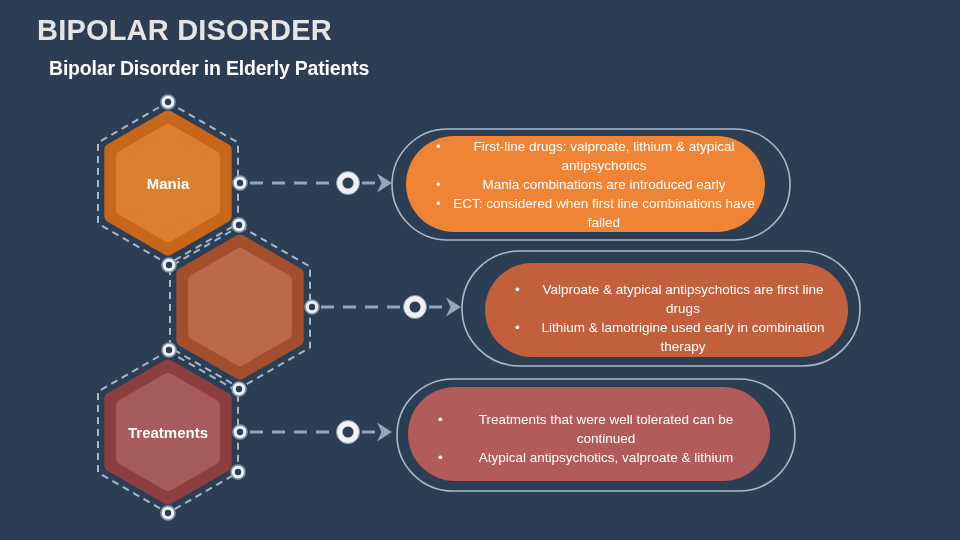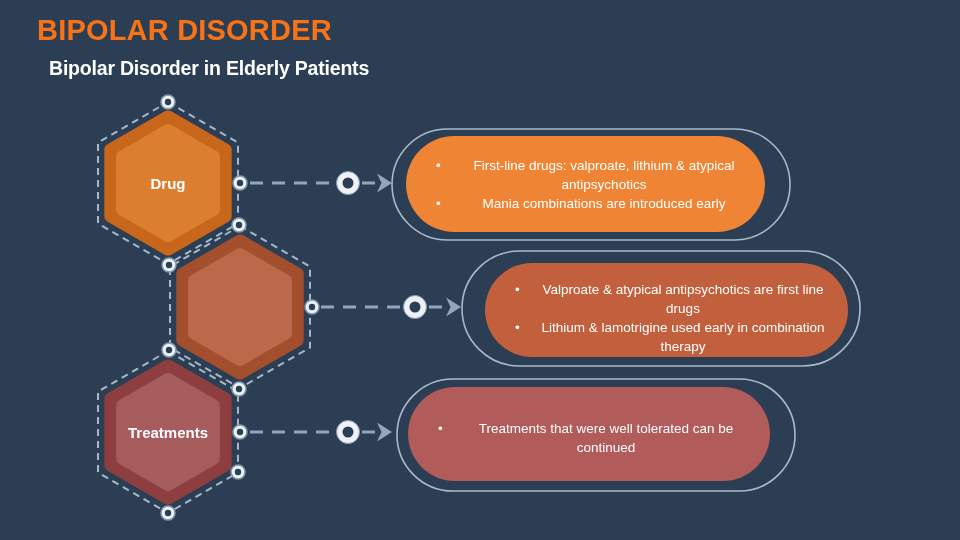--- a/index.html
+++ b/index.html
@@ -7,21 +7,21 @@
     position: relative;
     width: 960px; height: 540px;
     background: #2b3e54;
     overflow: hidden;
     font-family: "Liberation Sans", sans-serif;
   }
   .diagram-svg { position: absolute; left: 0; top: 0; }
 
   .slide-title {
     position: absolute; left: 37px; top: 14px;
-    color: #f97316; font-size: 29px; font-weight: 700;
+    color: #e5e5e5; font-size: 29px; font-weight: 700;
     letter-spacing: 0.2px; white-space: nowrap;
   }
   .slide-subtitle {
     position: absolute; left: 49px; top: 57px;
     color: #ffffff; font-size: 19.5px; font-weight: 700;
     letter-spacing: -0.2px; white-space: nowrap;
   }
 
   .hex-label {
     position: absolute; width: 140px;
@@ -142,34 +142,36 @@
     <g fill="#2b3e54">
       <circle cx="348" cy="183" r="5.5"></circle>
       <circle cx="415" cy="307" r="5.5"></circle>
       <circle cx="348" cy="432" r="5.5"></circle>
     </g>
   </svg>
 
   <div class="slide-title">BIPOLAR DISORDER</div>
   <div class="slide-subtitle">Bipolar Disorder in Elderly Patients</div>
 
-  <div class="hex-label mania">Drug</div>
+  <div class="hex-label mania">Mania</div>
   <div class="hex-label maintenance">Treatments</div>
 
   <div class="bullet-box b1">
     <ul>
       <li>First-line drugs: valproate, lithium &amp; atypical antipsychotics</li>
       <li>Mania combinations are introduced early</li>
+      <li>ECT: considered when first line combinations have failed</li>
     </ul>
   </div>
   <div class="bullet-box b2">
     <ul>
       <li>Valproate &amp; atypical antipsychotics are first line drugs</li>
       <li>Lithium &amp; lamotrigine used early in combination therapy</li>
     </ul>
   </div>
   <div class="bullet-box b3">
     <ul>
       <li>Treatments that were well tolerated can be continued</li>
+      <li>Atypical antipsychotics, valproate &amp; lithium</li>
     </ul>
   </div>
 
 </div>
 
 </body></html>

